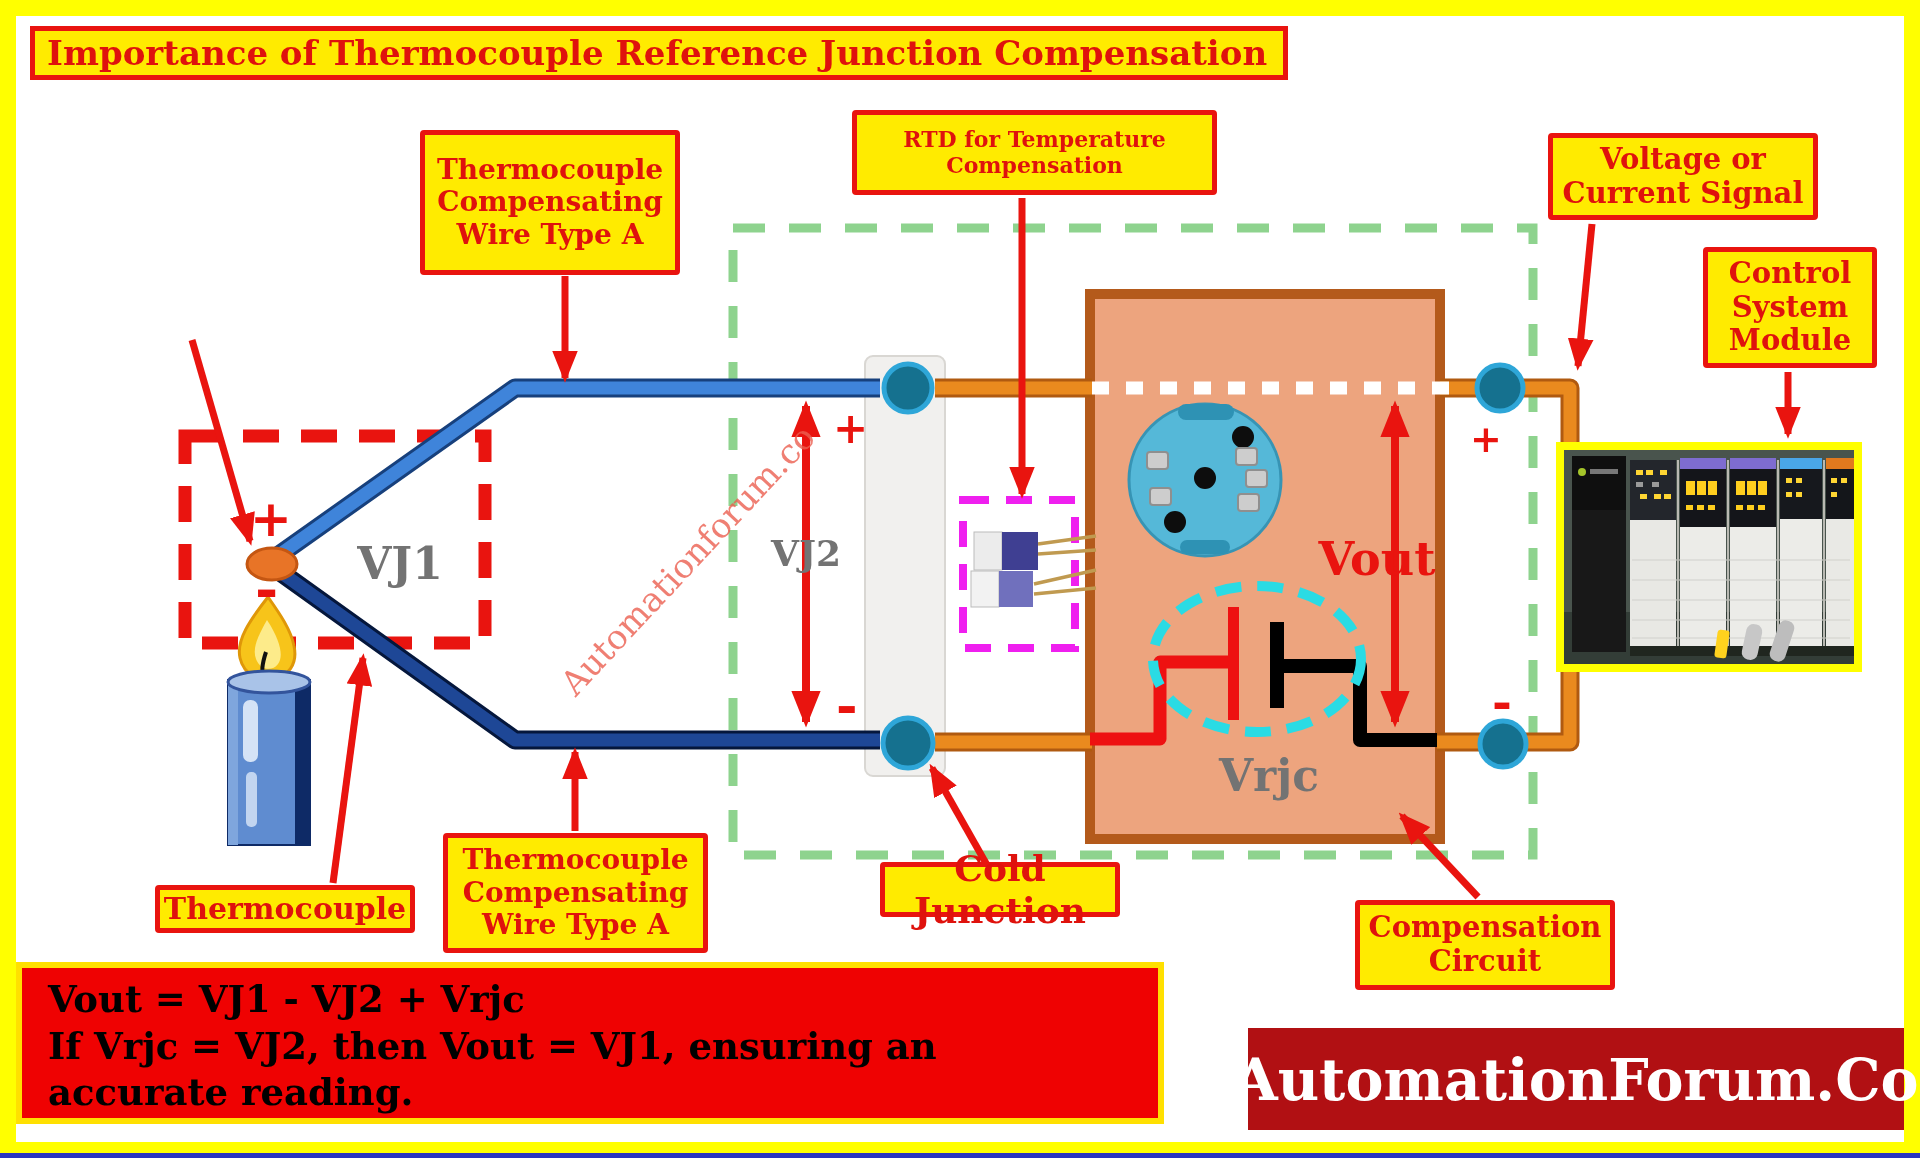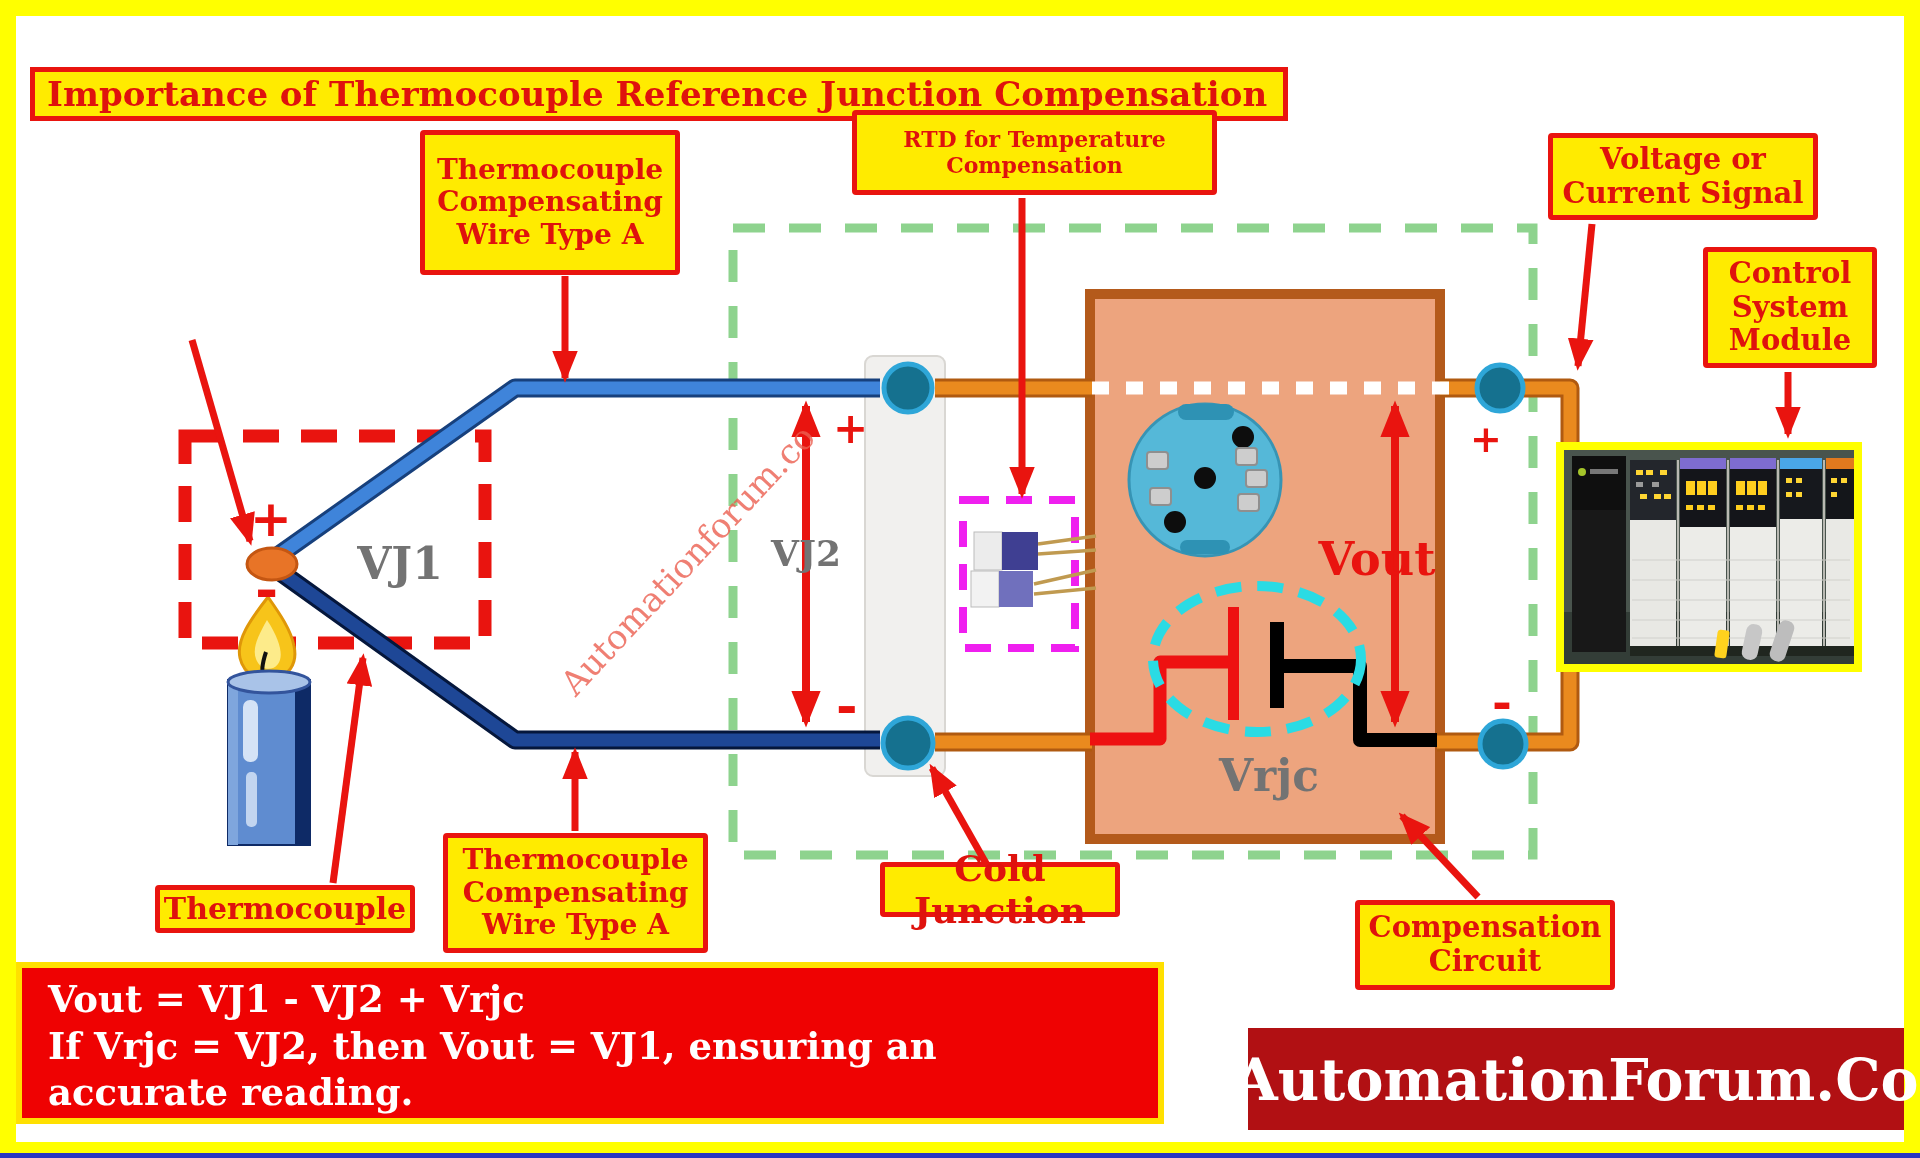--- a/index.html
+++ b/index.html
@@ -7,23 +7,23 @@
          font-family:"DejaVu Serif","Liberation Serif",serif;}
   .abs{position:absolute;}
   .frame{position:absolute;background:#ffff00;}
   .callout{position:absolute;background:#ffeb00;border:5px solid #e9140f;border-radius:4px;
            color:#df120d;font-weight:bold;display:flex;align-items:center;justify-content:center;
            text-align:center;white-space:pre-line;line-height:1.16;box-sizing:border-box;}
   .vlabel{position:absolute;font-weight:bold;color:#737373;white-space:pre;}
   .sign{position:absolute;font-weight:bold;color:#e9140f;line-height:1;}
   #title-box{position:absolute;left:30px;top:26px;width:1258px;height:54px;background:#ffeb00;
              border:5px solid #e9140f;box-sizing:border-box;display:flex;align-items:center;
-             color:#df120d;font-weight:bold;font-size:34px;padding-left:12px;margin-top:41px;}
+             color:#df120d;font-weight:bold;font-size:34px;padding-left:12px;}
   #formula-box{position:absolute;left:16px;top:962px;width:1148px;height:162px;background:#ef0202;
-               border:6px solid #ffe000;box-sizing:border-box;color:#ffffff;font-weight:bold;
+               border:6px solid #ffe000;box-sizing:border-box;color:#000000;font-weight:bold;
                font-size:37px;line-height:1.26;padding:8px 0 0 26px;white-space:pre-line;}
   #logo-box{position:absolute;left:1248px;top:1028px;width:656px;height:102px;background:#b11013;
             color:#ffffff;display:flex;align-items:center;justify-content:center;
             font-weight:bold;font-size:57px;}
   #watermark{position:absolute;left:513px;top:545px;width:340px;text-align:center;font-size:34px;
              color:rgba(235,95,80,0.8);transform:rotate(-47deg);font-weight:500;}
   svg{position:absolute;left:0;top:0;}
 </style>
 </head>
 <body>

